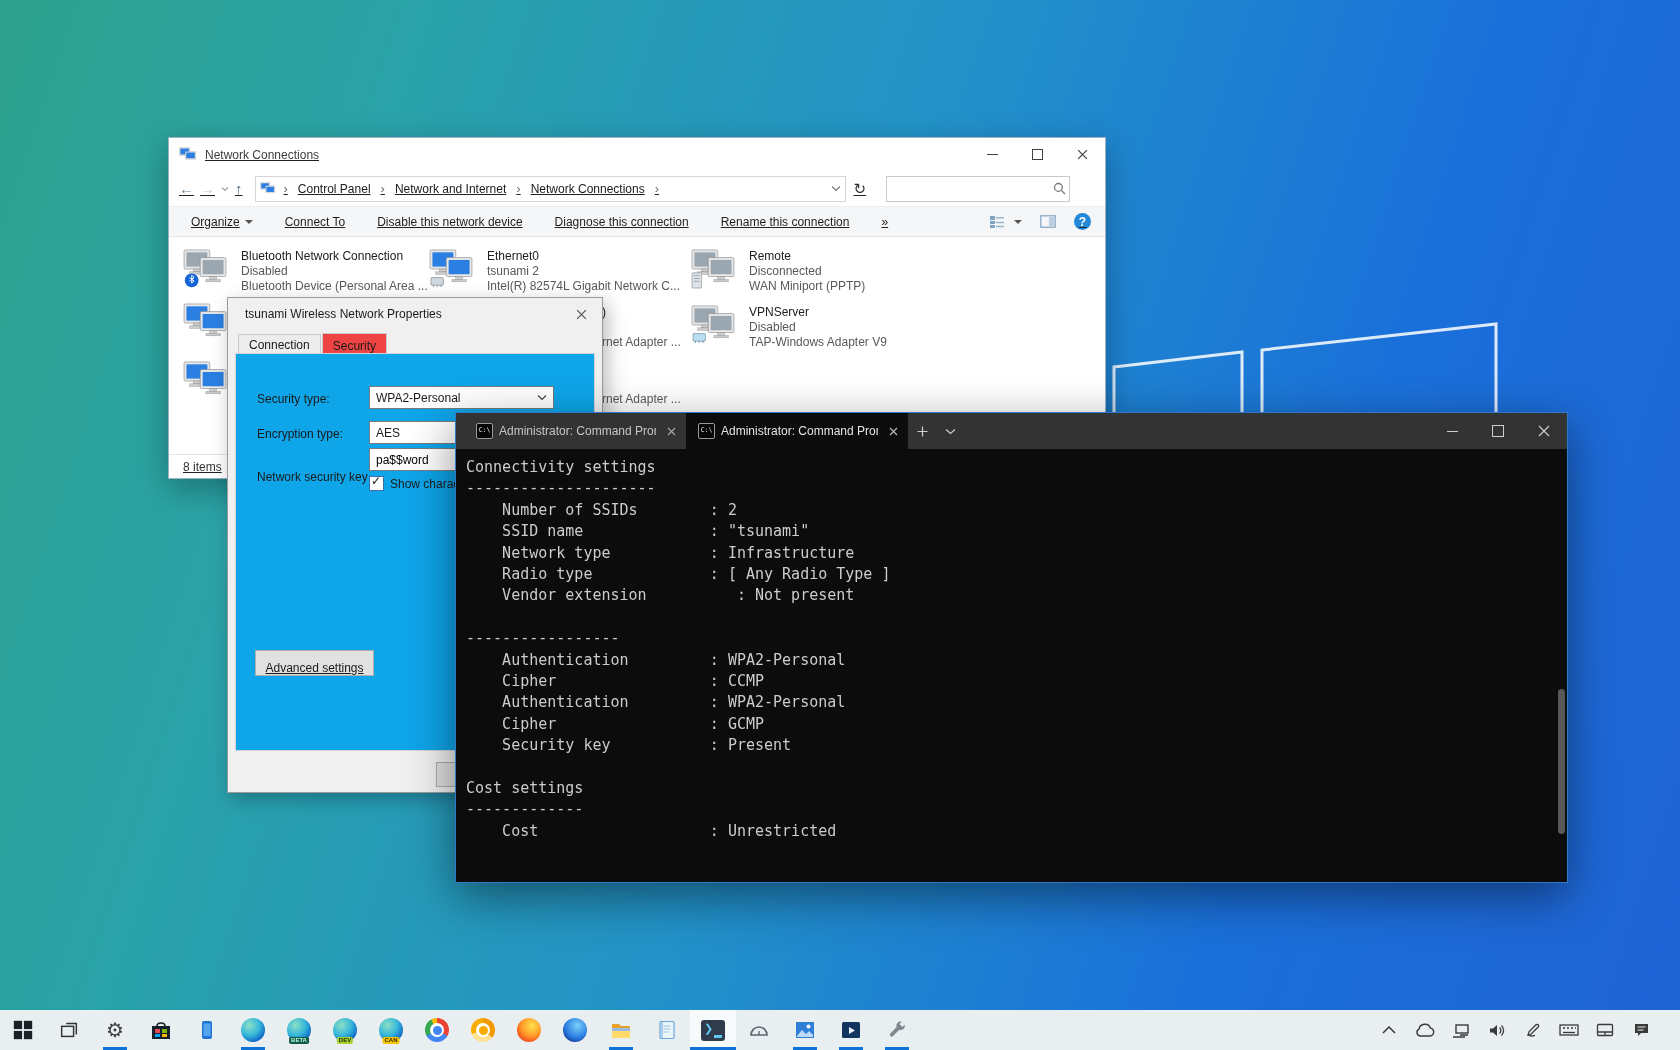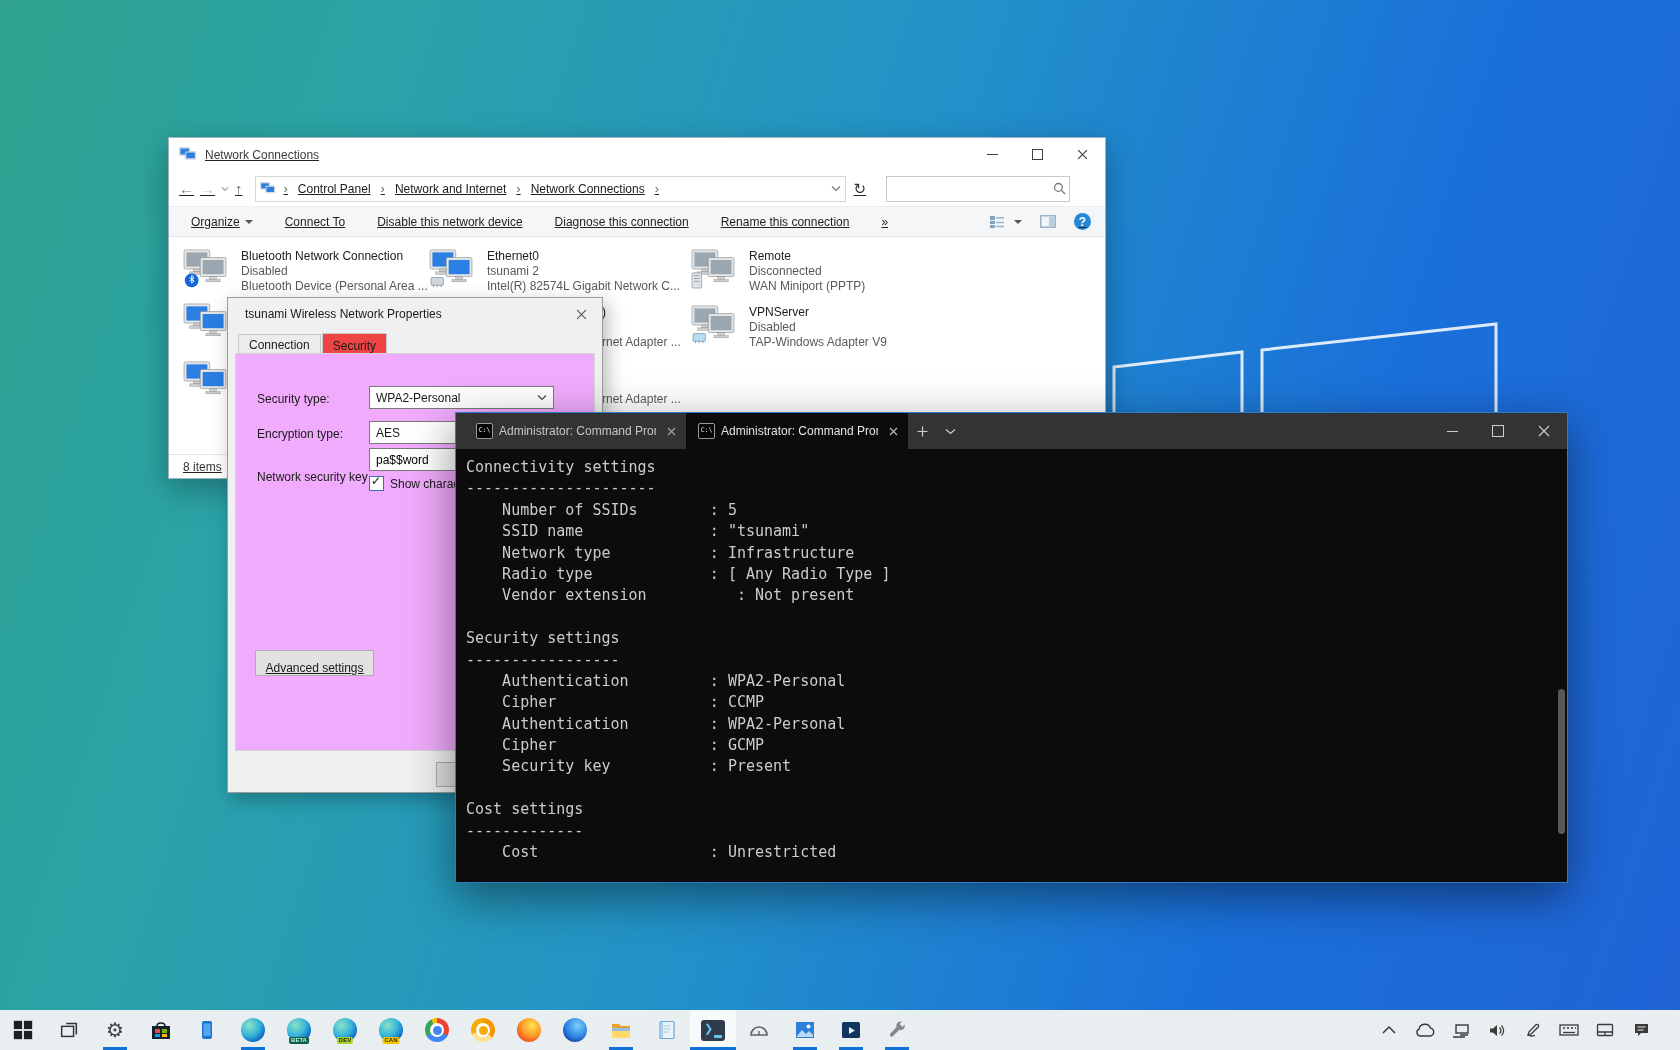--- a/index.html
+++ b/index.html
@@ -60,21 +60,21 @@
 
   
   .dialog{position:absolute;left:227px;top:297px;width:374px;height:494px;background:#f0f0f0;
      border:1px solid #9b9b9b;box-shadow:4px 6px 18px rgba(0,0,0,.28);font-size:12px;color:#1a1a1a;}
   .dlg-title{height:31px;display:flex;align-items:center;padding-left:17px;color:#1a1a1a;}
   .dlg-close{position:absolute;right:8px;top:7px;width:26px;height:18px;display:flex;
      align-items:center;justify-content:center;}
   .tabs{position:absolute;left:10px;top:34px;display:flex;align-items:flex-end;}
   .tab{padding:3px 10px 4px;border:1px solid #c8c8c8;border-bottom:none;background:#ececec;margin-right:1px;}
   .tab.active{background:#ef4444;padding-top:5px;position:relative;top:1px;}
-  .page{position:absolute;left:7px;top:55px;width:358px;height:396px;background:#f0abfc;
+  .page{position:absolute;left:7px;top:55px;width:358px;height:396px;background:#0ea5e9;
      border:1px solid #d4d4d4;}
   .frow-label{position:absolute;left:21px;}
   .select,.tinput{position:absolute;left:133px;width:185px;height:23px;background:#fff;
      border:1px solid #7a7a7a;display:flex;align-items:center;padding:0 6px;box-sizing:border-box;}
   .select .chev{margin-left:auto;}
   .tinput{font-size:12px;font-family:"Liberation Sans",sans-serif;}
   .cbrow{position:absolute;left:133px;display:flex;align-items:center;gap:6px;}
   .cbox{width:13px;height:13px;border:1px solid #3d6fae;background:#fff;position:relative;}
   .cbox::after{content:"✓";position:absolute;left:1px;top:-3px;font-size:12px;color:#1d1d1d;}
   .btn{position:absolute;background:#e1e1e1;border:1px solid #adadad;display:flex;
@@ -448,27 +448,26 @@
         <div class="tcbtn">
           <svg width="12" height="12" viewBox="0 0 12 12">
               <path d="M1 1 L11 11 M11 1 L1 11" stroke="#cfcfcf" stroke-width="1.1"></path>
             </svg>
         </div>
       </div>
     </div>
     <div class="tcontent">
       <div class="tl"><span>Connectivity settings</span></div>
       <div class="tl"><span>---------------------</span></div>
-      <div class="tl"><span>    Number of SSIDs        : 5</span></div>
+      <div class="tl"><span>    Number of SSIDs        : 2</span></div>
       <div class="tl"><span>    SSID name              : "tsunami"</span></div>
       <div class="tl"><span>    Network type           : Infrastructure</span></div>
       <div class="tl"><span>    Radio type             : [ Any Radio Type ]</span></div>
       <div class="tl"><span>    Vendor extension          : Not present</span></div>
       <div class="tl"><span></span></div>
-      <div class="tl"><span>Security settings</span></div>
       <div class="tl"><span>-----------------</span></div>
       <div class="tl"><span>    Authentication         : WPA2-Personal</span></div>
       <div class="tl"><span>    Cipher                 : CCMP</span></div>
       <div class="tl"><span>    Authentication         : WPA2-Personal</span></div>
       <div class="tl"><span>    Cipher                 : GCMP</span></div>
       <div class="tl"><span>    Security key           : Present</span></div>
       <div class="tl"><span></span></div>
       <div class="tl"><span>Cost settings</span></div>
       <div class="tl"><span>-------------</span></div>
       <div class="tl"><span>    Cost                   : Unrestricted</span></div>

